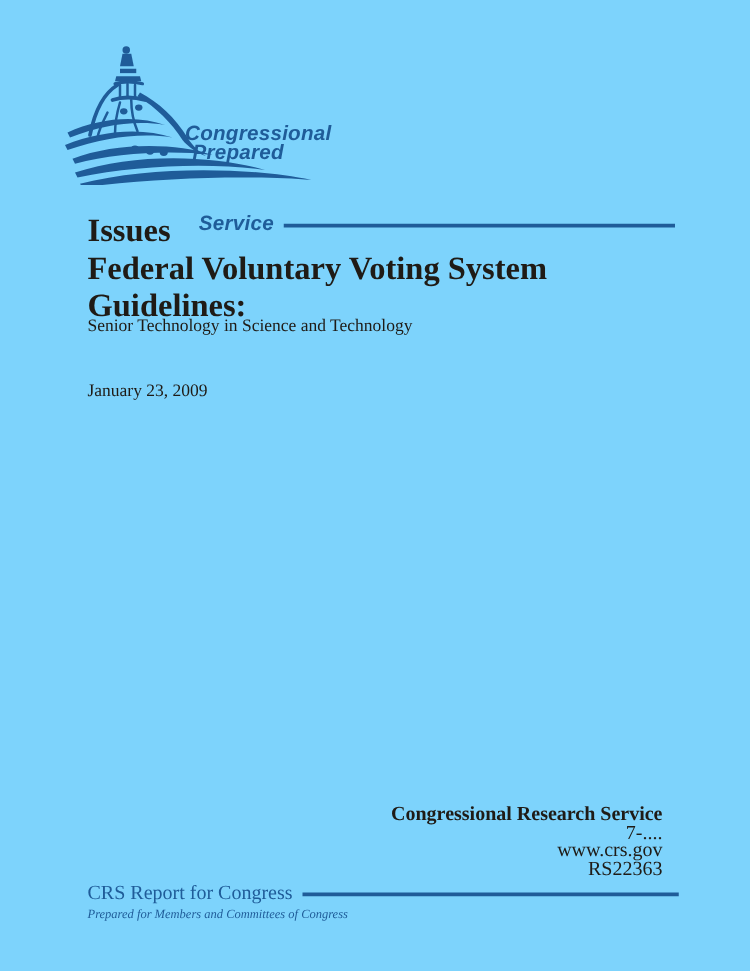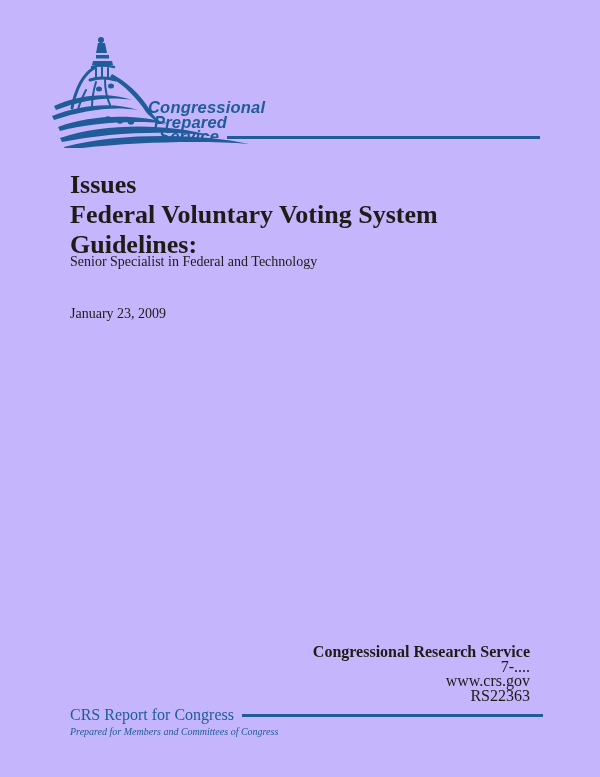--- a/index.html
+++ b/index.html
@@ -1,34 +1,34 @@
 <!DOCTYPE html>
 <html><head>
 <meta charset="utf-8">
 <style>
   html,body{margin:0;padding:0;background:#ffffff;}
   .page{
     position:relative;
     width:600px;height:777px;
-    background:#c4b5fd;
+    background:#7dd3fc;
     font-family:"Liberation Serif", serif;
     color:#1f1b16;
     overflow:hidden;
   }
   
   .logo-dome{position:absolute;left:52px;top:30px;width:205px;height:118px;}
   .logo-text{
     position:absolute;left:148px;top:100px;width:392px;
     font-family:"Liberation Sans", sans-serif;
     font-style:italic;font-weight:bold;
     font-size:16.5px;line-height:14.5px;
     color:#1f5c99;letter-spacing:0.2px;
   }
   .logo-line2{margin-left:6px;}
-  .logo-line3{margin-left:11px;display:flex;align-items:center;}
+  .logo-line3{margin-left:11px;display:flex;align-items:center;margin-top:43px;}
   .logo-rule{flex:1;height:3px;background:#1f5c99;margin-left:8px;margin-top:3px;}
   
   .doc-title{
     position:absolute;left:70px;top:170px;width:470px;
     font-size:26px;font-weight:bold;line-height:30px;color:#1f1b16;
   }
   .author-block{position:absolute;left:70px;top:254px;font-size:14px;line-height:16px;}
   .author-name{font-weight:bold;}
   .doc-date{position:absolute;left:70px;top:306px;font-size:14px;}
   
@@ -100,21 +100,21 @@
       <span class="logo-rule"></span>
     </div>
   </div>
 
   <div class="doc-title">
     <div>Issues</div>
     <div>Federal Voluntary Voting System Guidelines:</div>
   </div>
 
   <div class="author-block">
-    <div>Senior Specialist in Federal and Technology</div>
+    <div>Senior Technology in Science and Technology</div>
   </div>
 
   <div class="doc-date">January 23, 2009</div>
 
   <div class="footer-right">
     <div class="footer-org">Congressional Research Service</div>
     <div>7-....</div>
     <div>www.crs.gov</div>
     <div>RS22363</div>
   </div>

